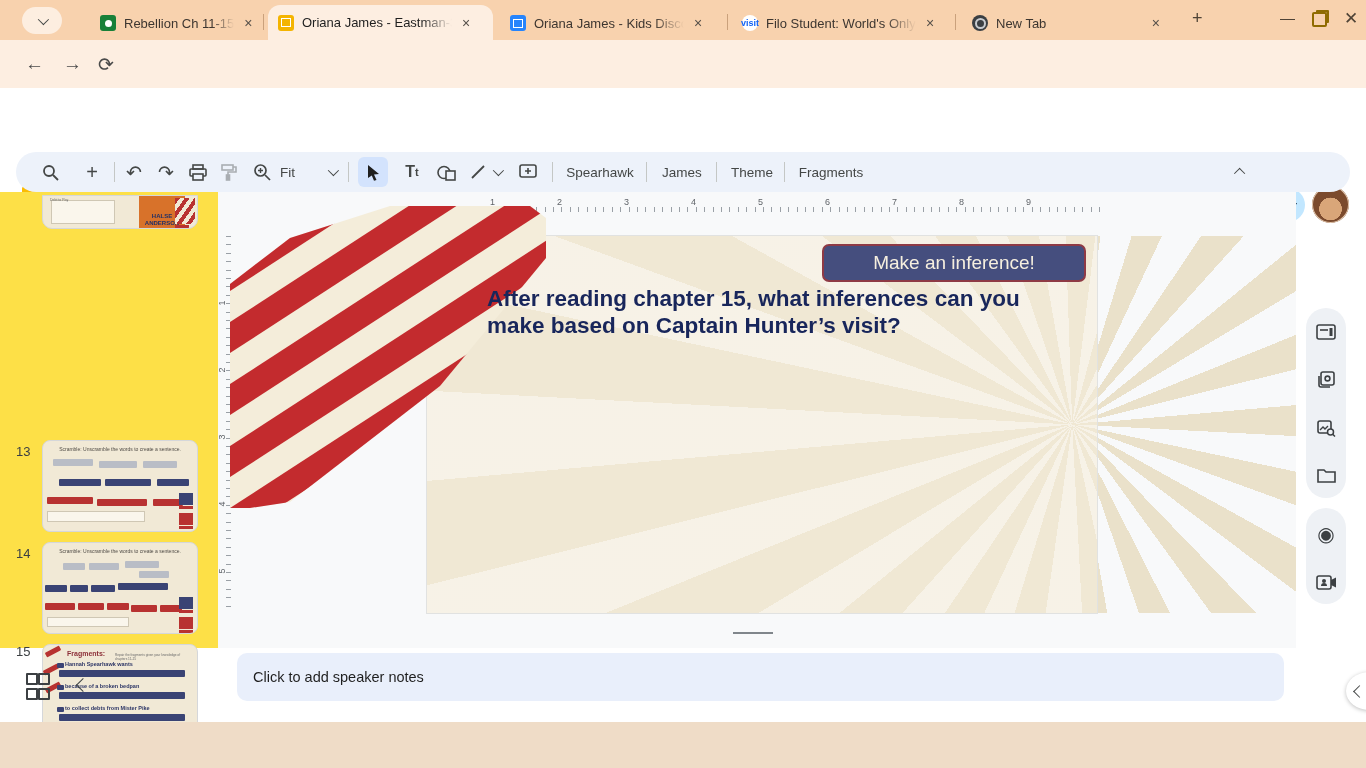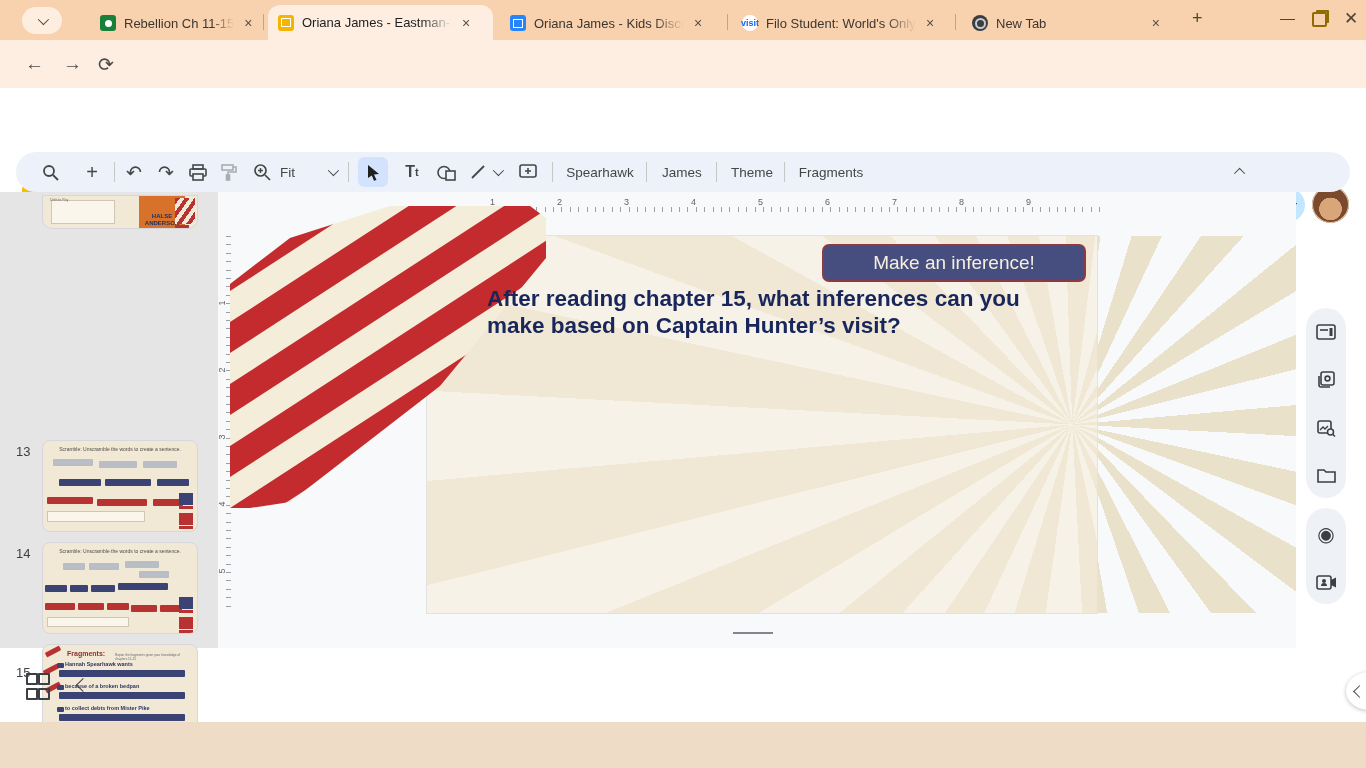--- a/index.html
+++ b/index.html
@@ -52,21 +52,21 @@
   
   #toolbar{left:16px;top:152px;width:1334px;height:40px;background:#edf2fa;border-radius:20px;}
   .tbi{position:absolute;top:0;height:40px;display:flex;align-items:center;justify-content:center;color:#444746;}
   .tbdiv{position:absolute;top:10px;width:1px;height:20px;background:#c4c7c5;}
   .tbtext{font-size:13.5px;color:#444746;}
   .selTool{background:#d3e3fd;border-radius:6px;}
   .chev{display:inline-block;width:7px;height:7px;border-right:1.6px solid #444746;border-bottom:1.6px solid #444746;transform:rotate(45deg) translateY(-2px);}
   .chev.up{transform:rotate(-135deg) translateY(-2px);}
   .chev.left{transform:rotate(135deg);}
   
-  #filmstrip{left:0;top:192px;width:218px;height:456px;background:#e5e5e5;}
+  #filmstrip{left:0;top:192px;width:218px;height:456px;background:#fde047;}
   .slnum{position:absolute;left:16px;font-size:13px;color:#3c4043;}
   .thumb{position:absolute;left:42px;width:154px;height:90px;background:#f1e9d6;border:1px solid #d5d7da;border-radius:8px;overflow:hidden;}
   .thumb .cap{position:absolute;left:0;right:0;top:5px;text-align:center;font-size:5px;color:#4e4a45;}
   .chip{position:absolute;height:7px;border-radius:1px;}
   .c-gray{background:#b9bdc6;}
   .c-blue{background:#3a4374;}
   .c-red{background:#b83231;}
   .mini-flag{position:absolute;right:4px;width:14px;height:12px;background:#3a4374;}
   .mini-flag:after{content:"";position:absolute;left:0;bottom:-4px;width:14px;height:3px;background:#b83231;}
   .fragline{position:absolute;left:22px;font-size:5.5px;color:#2c3566;font-weight:700;white-space:nowrap;}
@@ -379,21 +379,21 @@
       <span class="chip c-red" style="left:2px;top:60px;width:30px;"></span>
       <span class="chip c-red" style="left:35px;top:60px;width:26px;"></span>
       <span class="chip c-red" style="left:64px;top:60px;width:22px;"></span>
       <span class="chip c-red" style="left:88px;top:62px;width:26px;"></span>
       <span class="chip c-red" style="left:117px;top:62px;width:22px;"></span>
       <div style="position:absolute;left:4px;top:74px;width:80px;height:8px;background:#faf6ec;border:.5px solid #cfc7b4;"></div>
       <span class="mini-flag" style="top:54px;"></span>
       <span class="mini-flag" style="top:74px;background:#b83231;"></span>
     </div>
 
-    <span class="slnum" style="top:473px;">15</span>
+    <span class="slnum" style="top:452px;">15</span>
     <div class="thumb" style="top:452px;">
       <span class="redmark" style="left:2px;top:4px;"></span>
       <span class="redmark" style="left:0px;top:22px;"></span>
       <span class="redmark" style="left:2px;top:40px;"></span>
       <span style="position:absolute;left:24px;top:5px;font-size:7px;font-weight:700;color:#8c2f38;">Fragments:</span>
       <span style="position:absolute;left:72px;top:8px;font-size:3.2px;color:#6a6a6a;width:78px;">Repair the fragments given your knowledge of chapters 11-15</span>
       <span class="chip c-blue" style="left:14px;top:18px;width:7px;height:5px;"></span>
       <span class="fragline" style="top:16px;">Hannah Spearhawk wants</span>
       <span class="fragbar" style="top:25px;"></span>
       <span class="chip c-blue" style="left:14px;top:40px;width:7px;height:5px;"></span>
@@ -539,20 +539,23 @@
   <div class="abs railpill" id="rail2">
     <span class="railic" style="font-size:20px;">◉</span>
     <svg class="railic" width="21" height="15" viewBox="0 0 21 15">
         <rect x="1" y="1" width="14" height="13" rx="2" fill="none" stroke="#3c4043" stroke-width="1.6"></rect>
         <circle cx="8" cy="6" r="2" fill="#3c4043"></circle>
         <path d="M5 11 a3 3 0 0 1 6 0" fill="#3c4043"></path>
         <path d="M15 5 L20 2.5 V12.5 L15 10z" fill="#3c4043"></path>
       </svg>
   </div>
 
+  <div class="abs" id="notes">
+      <span>Click to add speaker notes</span>
+    </div>
   <div class="abs" id="gridbtn">
       <i></i>
       <i></i>
       <i></i>
       <i></i>
     </div>
   <span class="abs chev left" style="left:78px;top:680px;border-color:#3c4043;width:9px;height:9px;"></span>
   <div class="abs" id="edgechev">
       <span class="chev left" style="width:8px;height:8px;"></span>
     </div>

